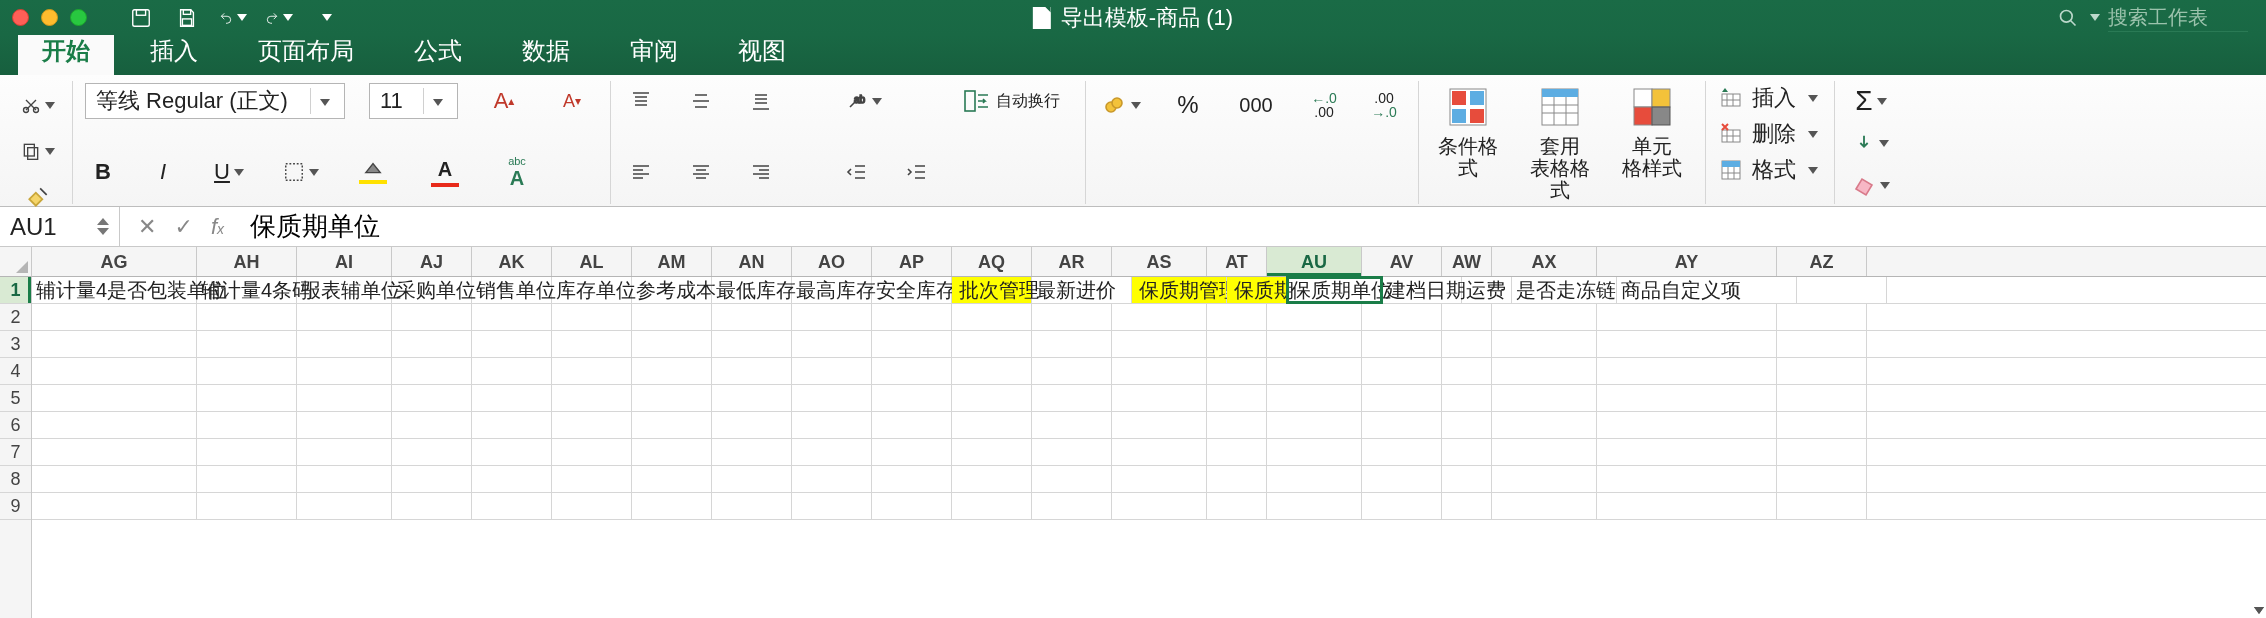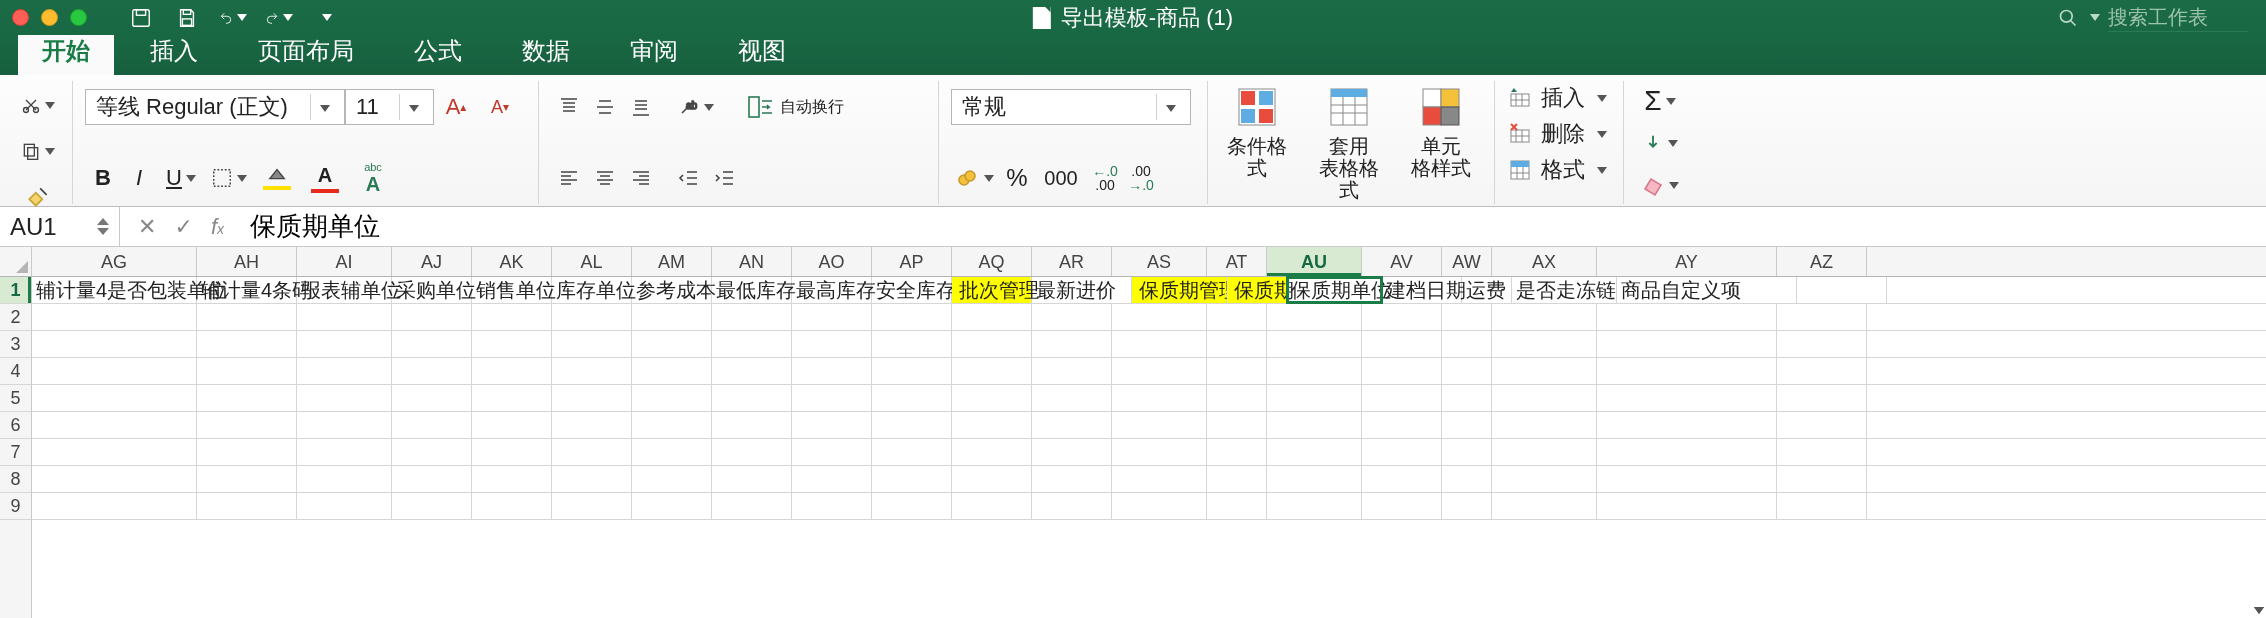--- a/index.html
+++ b/index.html
@@ -24,21 +24,21 @@
 
   
   .tabrow { height: 40px; background: linear-gradient(#196844,#175f3e); display:flex; align-items:flex-end; padding-left:18px; }
   .tab { color:#fff; font-size:24px; padding:6px 24px 8px; margin-right:12px; border-radius:4px 4px 0 0; cursor:default; }
   .tab.active { background:#fafafa; color:#1a7d48; font-weight:600; }
 
   
   .ribbon { height: 132px; background: linear-gradient(#fdfdfd,#f5f5f5); border-bottom:1px solid #bdbdbd; display:flex; padding:6px 8px 2px; gap:0; }
   .group { border-right:1px solid #d6d6d6; padding:2px 16px 2px 12px; display:flex; flex-direction:column; justify-content:space-between; }
   .group.last { border-right:none; }
-  .row { display:flex; align-items:center; gap:0; }
+  .row { display:flex; align-items:flex-start; gap:24px; }
   .row.top { height:48px; }
   .row.bot { height:48px; margin-top:4px; }
   .biglabel { text-align:center; font-size:20px; margin-top:2px; color:#333; }
   .bigbtn { display:flex; flex-direction:column; align-items:center; gap:4px; width:80px; }
   .caret { width:0; height:0; border-left:5px solid transparent; border-right:5px solid transparent; border-top:7px solid #555; display:inline-block; margin-left:4px; vertical-align:middle; }
   .combo { height:36px; background:#fff; border:1px solid #b5b5b5; display:flex; align-items:center; padding:0 10px; font-size:22px; justify-content:space-between; }
   .combo .ddl { width:24px; text-align:center; border-left:1px solid #d0d0d0; margin-left:8px; }
   .iconbtn { width:36px; height:36px; display:flex; align-items:center; justify-content:center; border:1px solid transparent; }
   .iconbtn svg { stroke:#444; fill:none; stroke-width:1.6; }
   .swatch-yellow { width:28px; height:4px; background:#ffe100; margin-top:2px; }
@@ -62,21 +62,21 @@
   .namebox .stepper .dn { border-top:7px solid #777; margin-top:3px; }
   .fbar-btns { display:flex; gap:18px; padding:0 18px; color:#888; align-items:center; }
   .fx { font-style:italic; font-size:22px; }
   .fval { flex:1; font-size:26px; padding-left:8px; background:transparent; border:none; height:38px; }
 
   
   .gridwrap { height: calc(618px - 35px - 40px - 132px - 40px); overflow:hidden; position:relative; }
   .corner { position:absolute; left:0; top:0; width:32px; height:30px; background:#f5f5f5; border-right:1px solid #c9c9c9; border-bottom:1px solid #b5b5b5; z-index:3; }
   .corner::before { content:""; position:absolute; right:3px; bottom:3px; width:0;height:0;border-left:12px solid transparent;border-bottom:12px solid #b5b5b5; }
   .colheads { position:absolute; left:32px; top:0; right:0; height:30px; display:flex; background:#f5f5f5; border-bottom:1px solid #b5b5b5; z-index:2; }
-  .colhead { border-right:1px solid #c9c9c9; text-align:center; font-size:18px; color:#444; line-height:30px; flex-shrink:0; }
+  .colhead { border-right:1px solid #c9c9c9; text-align:center; font-size:18px; color:#444; line-height:30px; flex-shrink:0;font-weight:bold; }
   .colhead.active { background:#d9ead3; color:#196844; font-weight:600; box-shadow: inset 0 -3px 0 #1a7d48; }
   .rowheads { position:absolute; left:0; top:30px; width:32px; bottom:0; background:#f5f5f5; border-right:1px solid #c9c9c9; z-index:2; }
   .rowhead { height:27px; border-bottom:1px solid #d6d6d6; text-align:center; font-size:18px; color:#444; line-height:27px; }
   .rowhead.active { background:#d9ead3; color:#196844; font-weight:600; box-shadow: inset -3px 0 0 #1a7d48; }
   .cells { position:absolute; left:32px; top:30px; right:0; bottom:0; }
   .cellrow { display:flex; height:27px; border-bottom:1px solid #d6d6d6; }
   .cell { border-right:1px solid #d6d6d6; font-size:20px; padding:1px 4px; white-space:nowrap; overflow:visible; flex-shrink:0; line-height:25px; }
   .cell.hl { background:#ffff00;padding-left:7px; }
   .cell.sel { outline:3px solid #1a7d48; outline-offset:-2px; z-index:5; position:relative; }
 </style>
@@ -273,26 +273,20 @@
       <div class="iconbtn">
           <svg width="24" height="24" viewBox="0 0 24 24">
             <path d="M10 6h10M10 12h10M10 18h10M3 9l3 3-3 3"></path>
           </svg>
         </div>
       <div style="width:20px"></div>
     </div>
   </div>
 
   <div class="group" style="min-width:260px">
-    <div class="row top">
-      <div class="combo" style="width:240px">
-        <span>常规</span>
-        <span class="ddl"><span class="caret"></span></span>
-      </div>
-    </div>
     <div class="row bot">
       <div class="iconbtn" style="width:48px">
           <svg width="24" height="24" viewBox="0 0 24 24">
             <circle cx="8" cy="14" r="5" fill="#f3c23a" stroke="#c9982a"></circle>
             <circle cx="14" cy="10" r="5" fill="#f3c23a" stroke="#c9982a"></circle>
           </svg>
           <span class="caret"></span>
         </div>
       <div class="iconbtn" style="font-size:24px">%</div>
       <div class="iconbtn" style="font-size:20px;width:52px">000</div>

